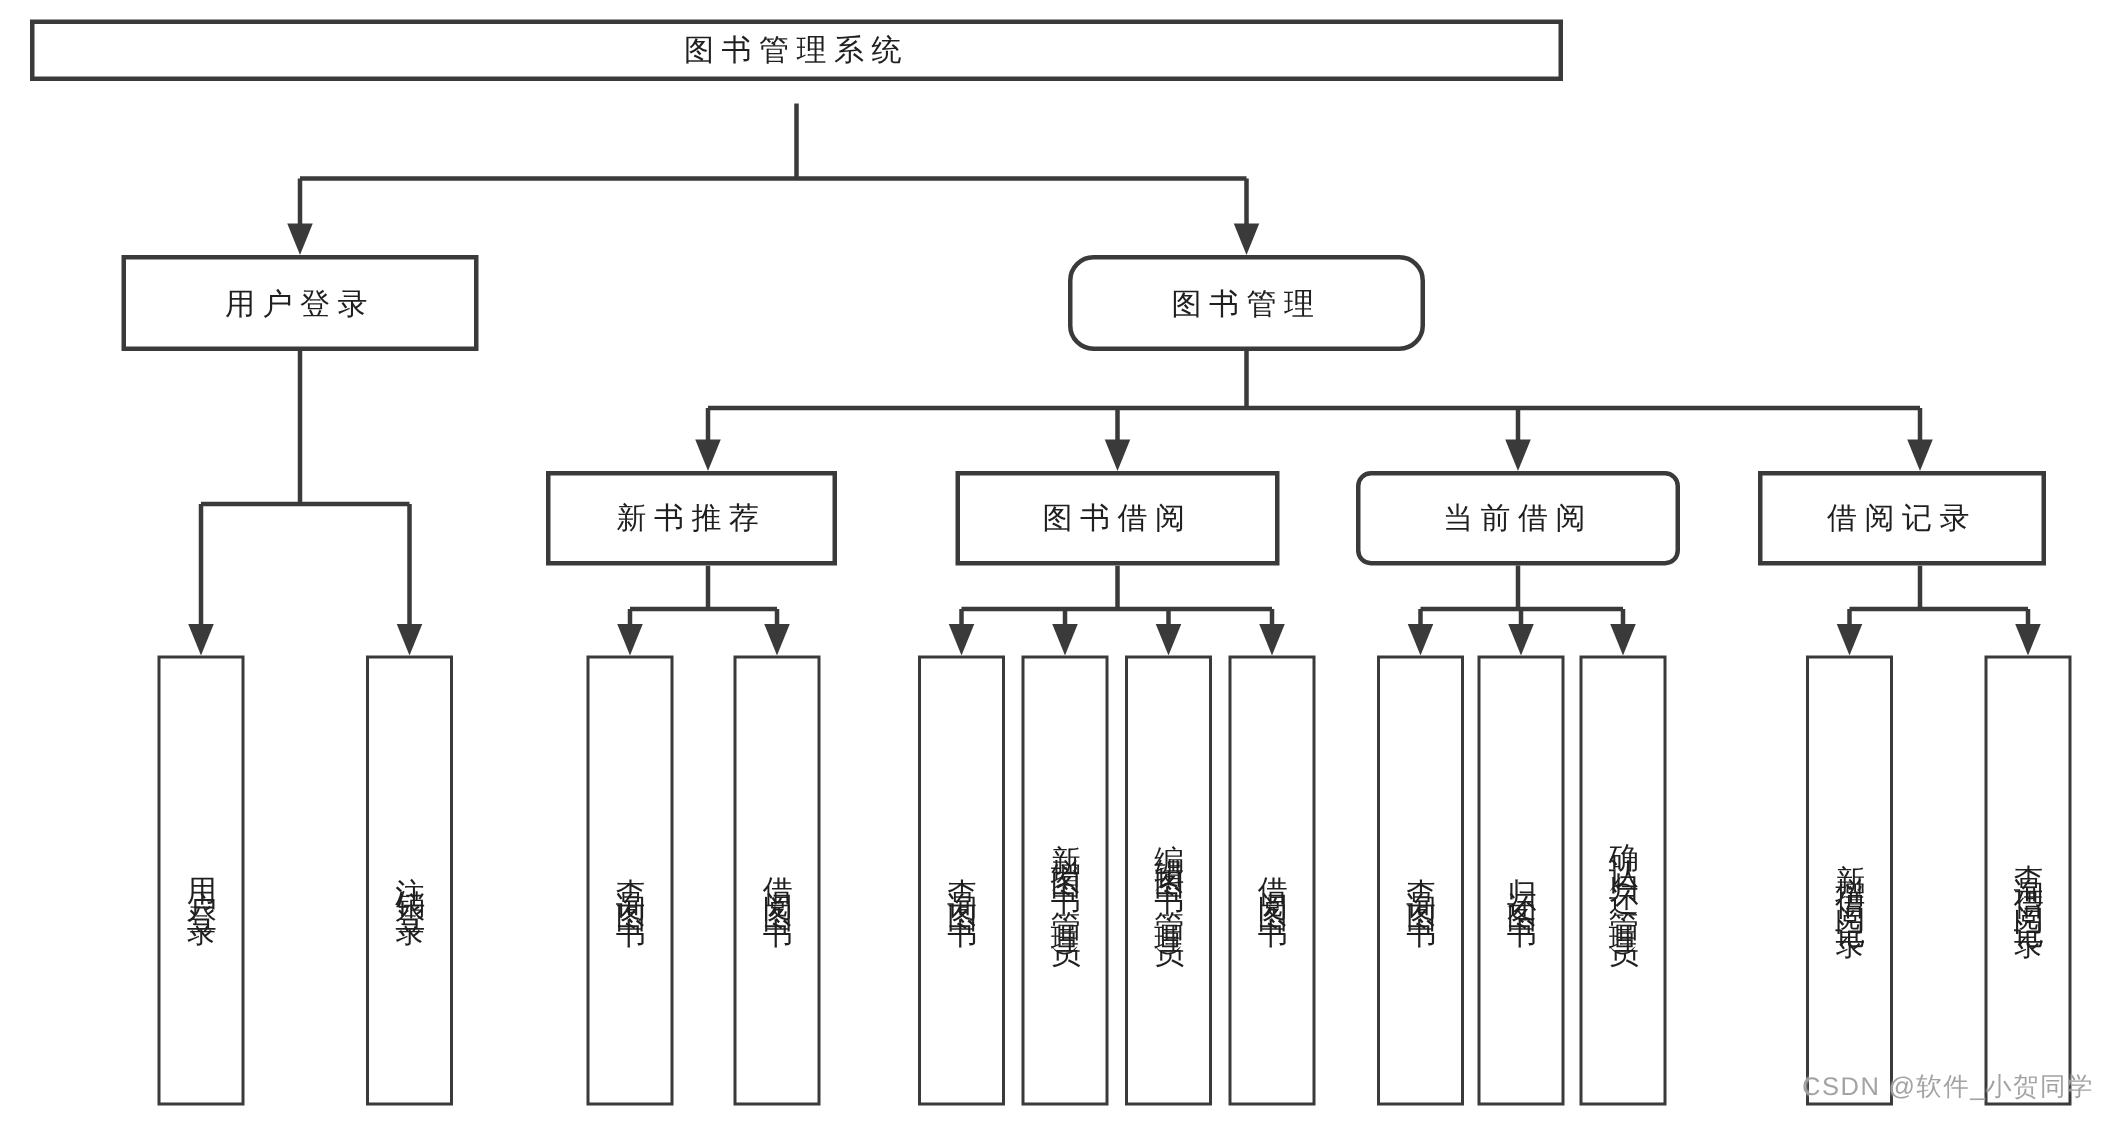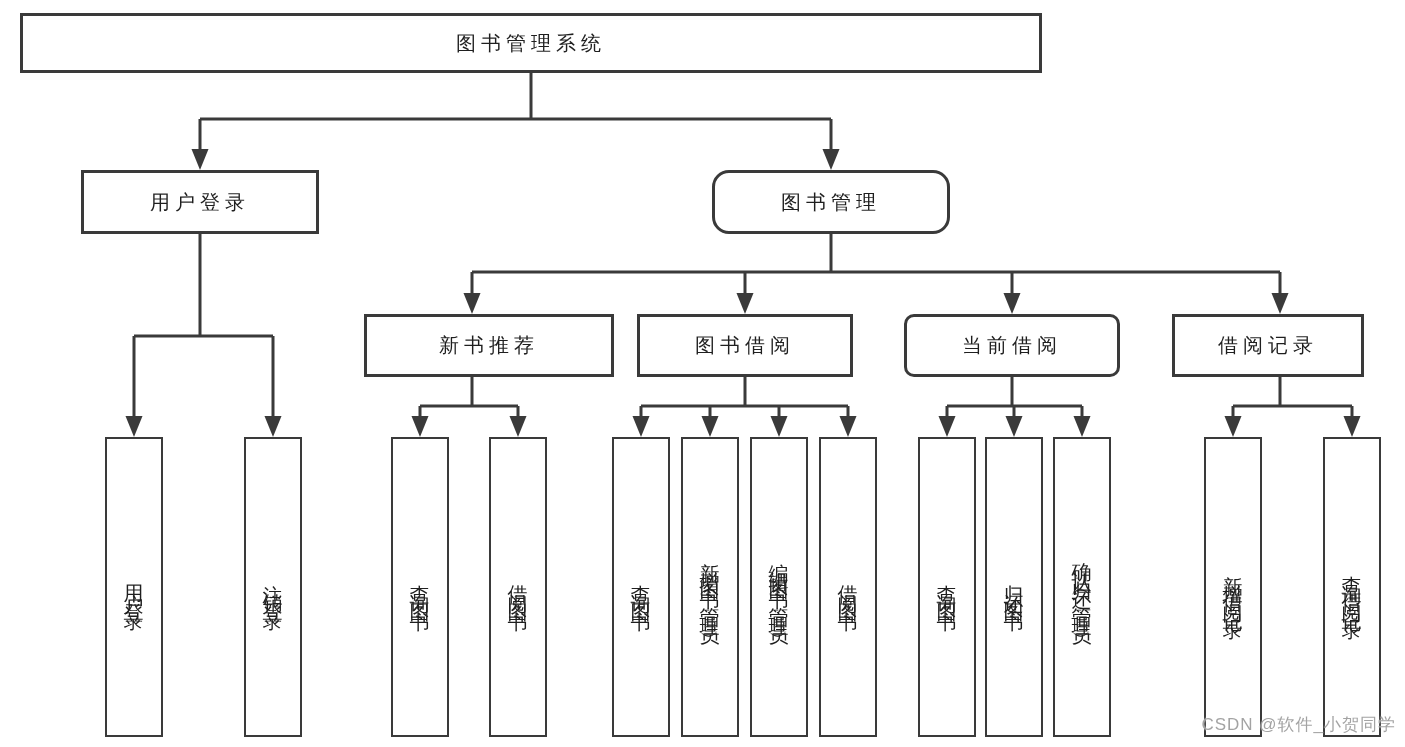--- a/index.html
+++ b/index.html
@@ -88,26 +88,26 @@
       <polygon points="770.5,416 787.5,416 779,437"></polygon>
       <polygon points="839.5,416 856.5,416 848,437"></polygon>
       <polygon points="938.5,416 955.5,416 947,437"></polygon>
       <polygon points="1005.5,416 1022.5,416 1014,437"></polygon>
       <polygon points="1073.5,416 1090.5,416 1082,437"></polygon>
       <polygon points="1224.5,416 1241.5,416 1233,437"></polygon>
       <polygon points="1343.5,416 1360.5,416 1352,437"></polygon>
     </g>
   </svg>
 
-  <div class="node hnode" style="left:20px;top:13px;width:1022px;height:60px;">图书管理系统</div>
+  <div class="node hnode" style="left:20px;top:13px;width:1022px;height:41px;">图书管理系统</div>
 
   <div class="node hnode" style="left:81px;top:170px;width:238px;height:64px;">用户登录</div>
   <div class="node hnode" style="left:712px;top:170px;width:238px;height:64px;border-radius:17px;">图书管理</div>
 
-  <div class="node hnode" style="left:364px;top:314px;width:250px;height:63px;">新书推荐</div>
+  <div class="node hnode" style="left:364px;top:314px;width:194px;height:63px;">新书推荐</div>
   <div class="node hnode" style="left:637px;top:314px;width:216px;height:63px;">图书借阅</div>
   <div class="node hnode" style="left:904px;top:314px;width:216px;height:63px;border-radius:10px;">当前借阅</div>
   <div class="node hnode" style="left:1172px;top:314px;width:192px;height:63px;">借阅记录</div>
 
   <div class="node vnode" style="left:105px;top:437px;width:58px;height:300px;">用户登录</div>
   <div class="node vnode" style="left:244px;top:437px;width:58px;height:300px;">注销登录</div>
 
   <div class="node vnode" style="left:391px;top:437px;width:58px;height:300px;">查询图书</div>
   <div class="node vnode" style="left:489px;top:437px;width:58px;height:300px;">借阅图书</div>
 

